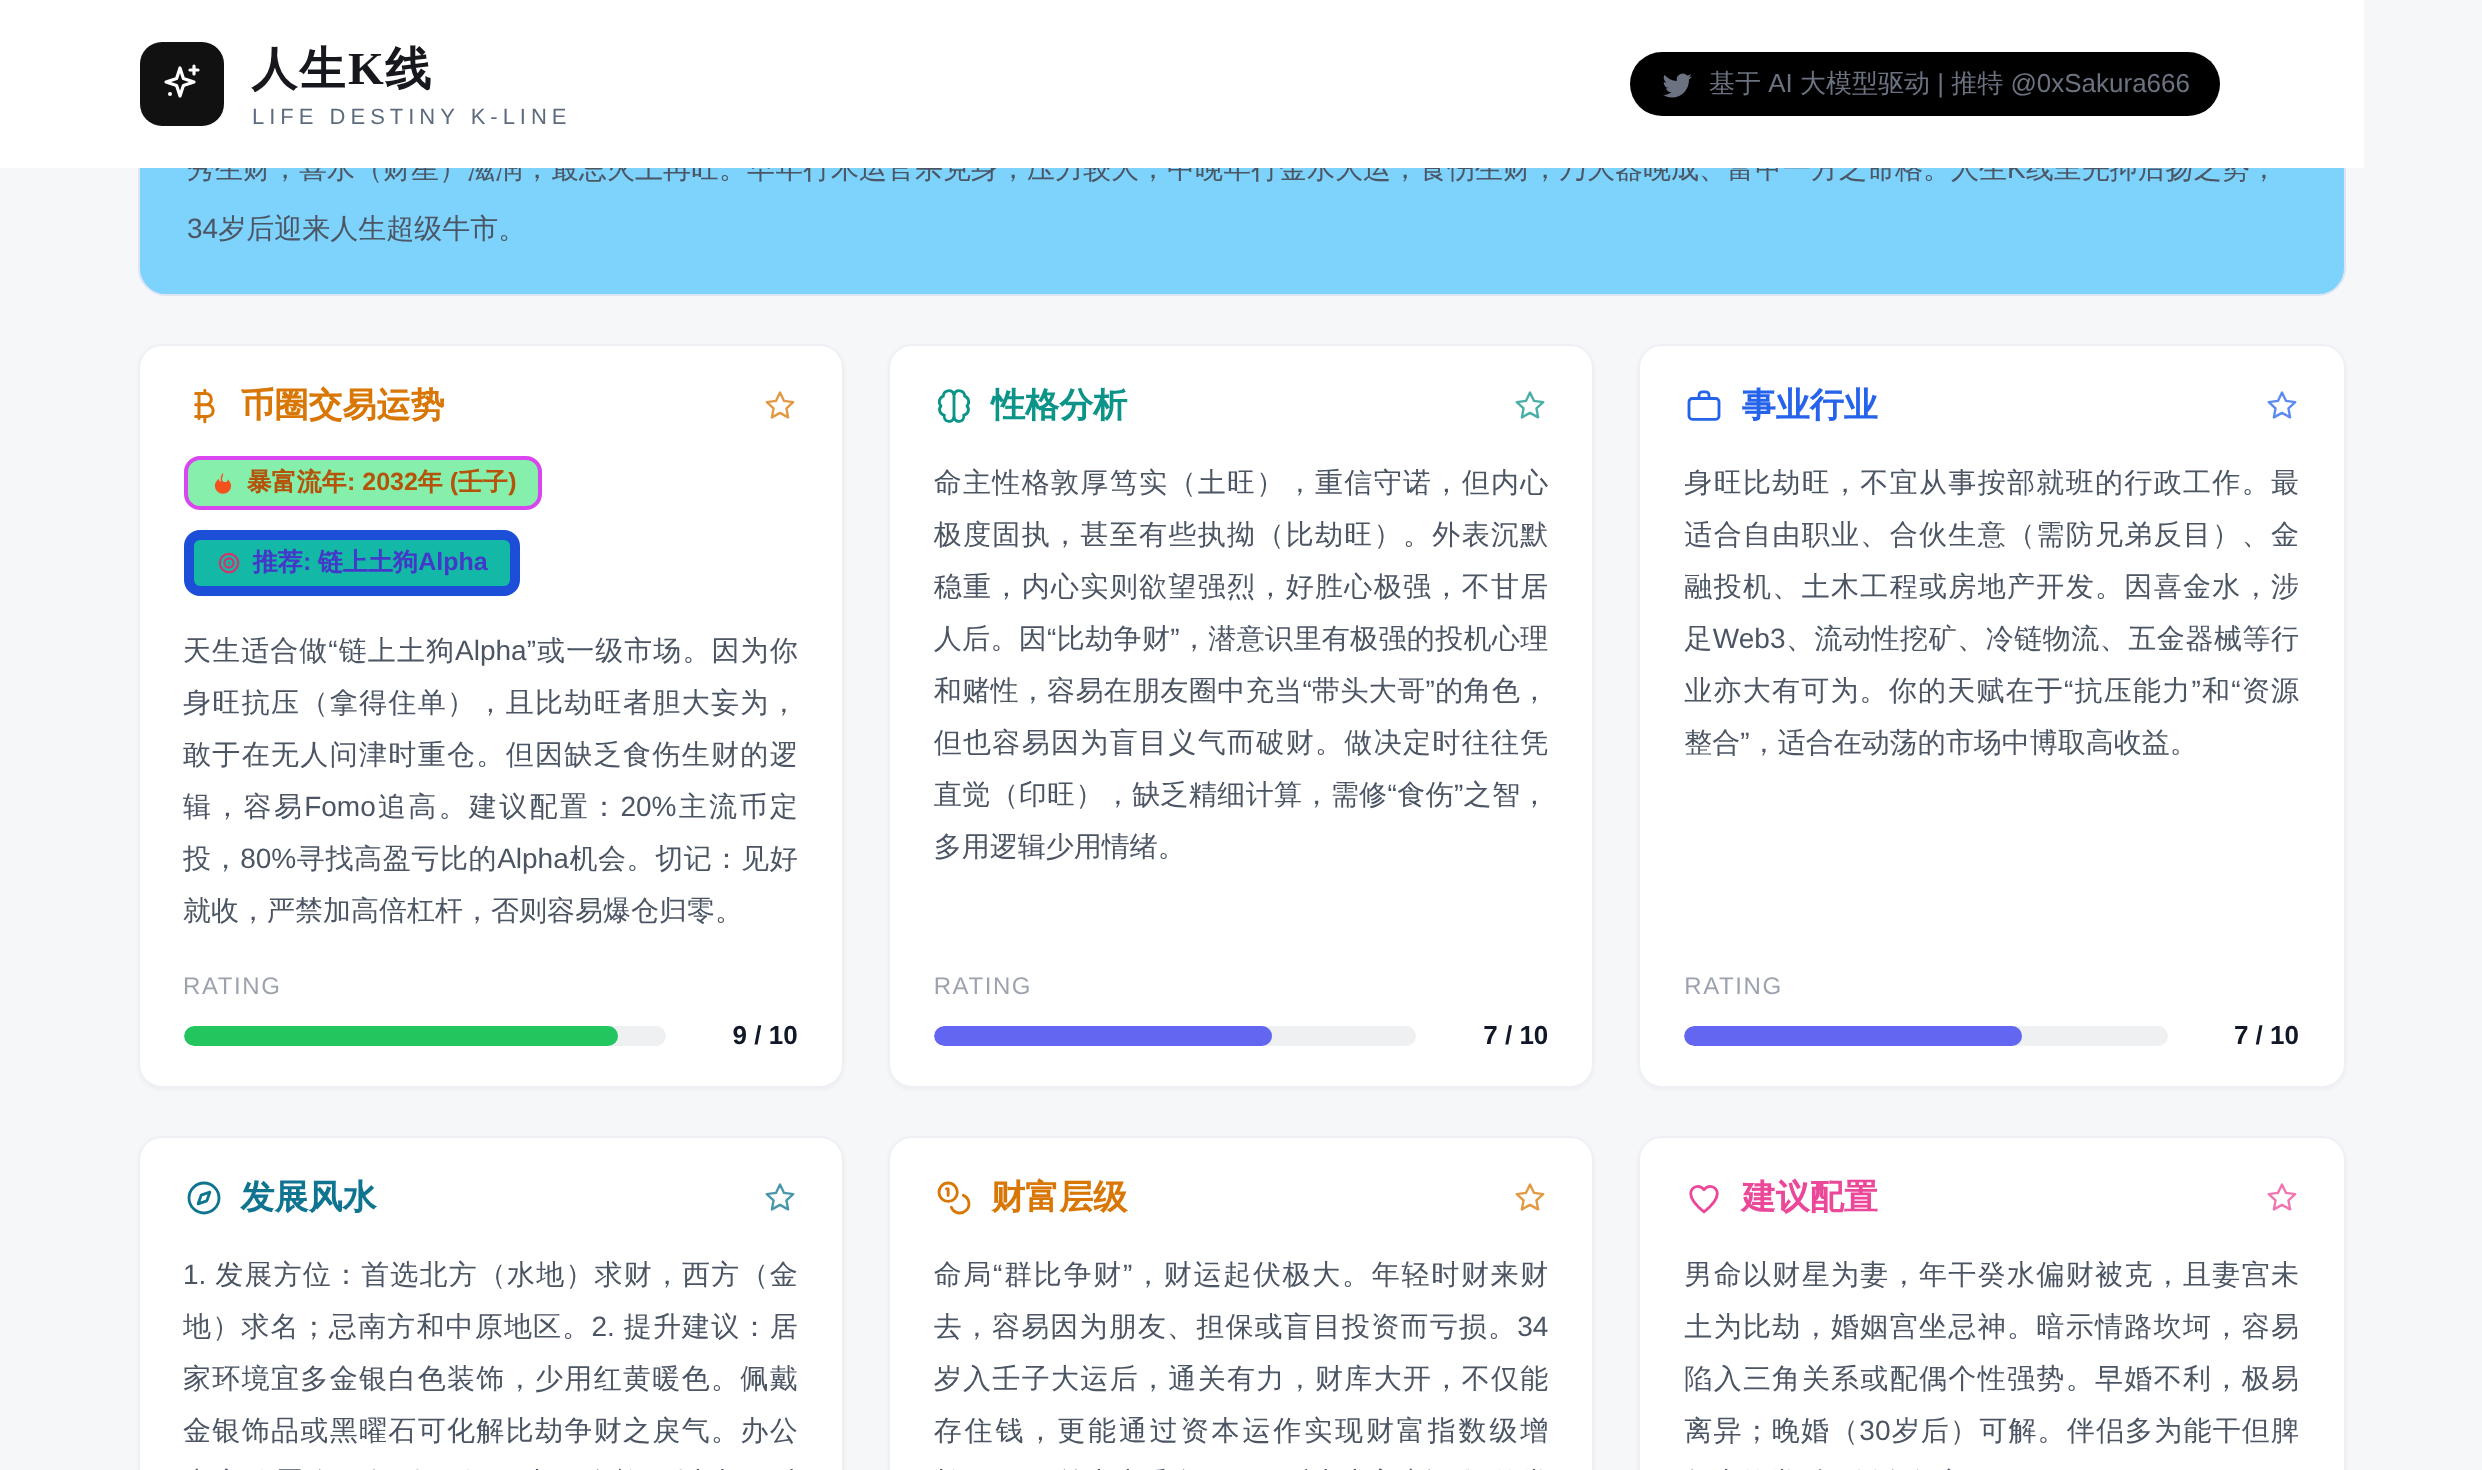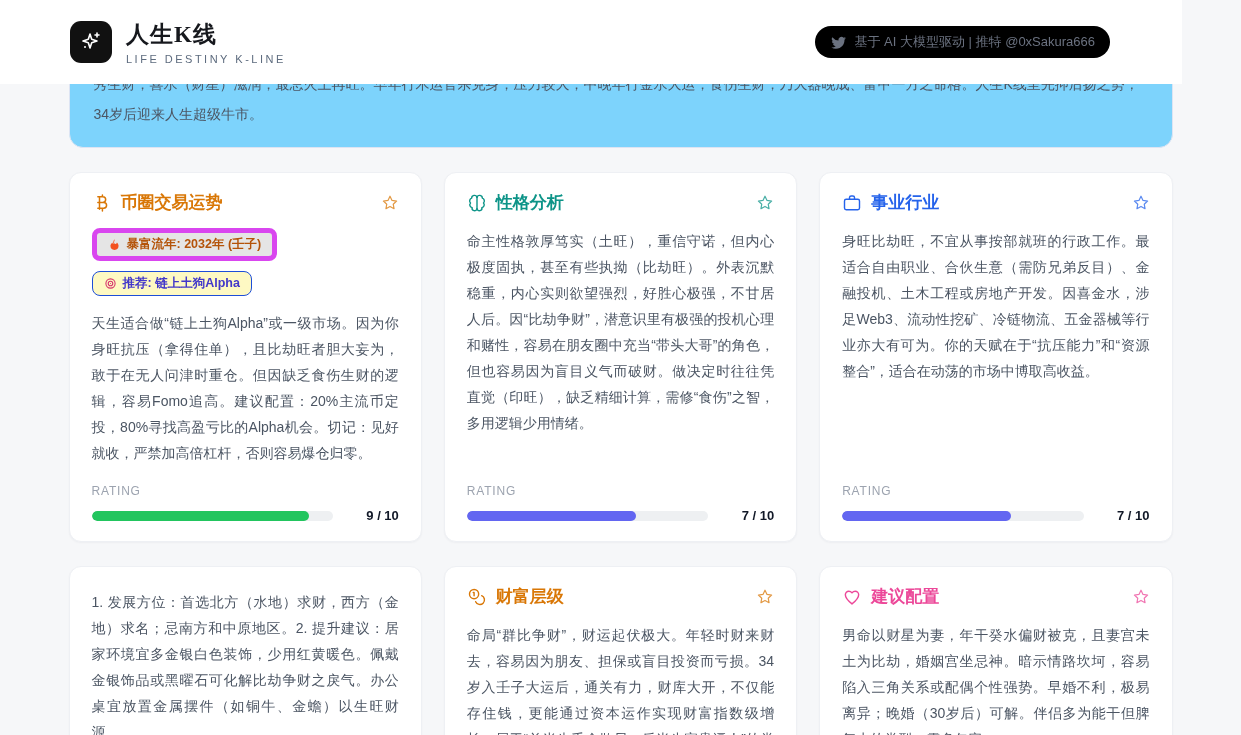--- a/index.html
+++ b/index.html
@@ -26,22 +26,22 @@
   .card { background:#ffffff; border:1px solid #eef0f4; border-radius:12px; padding:18px 22px;
     box-shadow:0 1px 2px rgba(16,24,40,.04); display:flex; flex-direction:column; }
   .card-head { display:flex; align-items:center; justify-content:space-between; margin-bottom:10px; }
   .card-title-wrap { display:flex; align-items:center; gap:9px; color:var(--accent,#333); }
   .card-title { font-family:"Liberation Serif", serif; font-size:17px; font-weight:bold; color:var(--accent,#333); }
   .star-btn { background:none; border:none; cursor:pointer; color:var(--accent,#999); opacity:.75;
     display:flex; align-items:center; padding:0; }
   .badge-row { display:flex; gap:10px; margin:4px 0 10px; flex-wrap:wrap; }
   .badge { display:inline-flex; align-items:center; gap:6px; font-size:12.5px; font-weight:bold;
     border-radius:8px; padding:5px 11px; line-height:1; }
-  .badge-gold { background:#e5e5e5; border:5px solid #d946ef; color:#b45309; }
-  .badge-indigo { background:#fef9c3; border:1px solid #1d4ed8; color:#4338ca; }
+  .badge-gold { background:#86efac; border:2px solid #d946ef; color:#b45309; }
+  .badge-indigo { background:#14b8a6; border:5px solid #1d4ed8; color:#4338ca; }
   .card-body { font-size:14px; line-height:26px; color:#4b5563; text-align:justify; margin-top:4px; }
   .rating-block { margin-top:auto; padding-top:18px; }
   .rating-label { font-size:12px; letter-spacing:.8px; color:#9ca3af; margin-bottom:10px; }
   .rating-row { display:flex; align-items:center; }
   .rating-track { flex:1; height:10px; background:#eef0f2; border-radius:5px; overflow:hidden; }
   .rating-fill { height:100%; border-radius:5px; }
   .rating-score { width:54px; text-align:right; font-size:13px; font-weight:bold; color:#111827; margin-left:12px; }
   svg { display:block; }
 </style>
 </head>
@@ -183,20 +183,36 @@
         <div class="rating-row">
           <div class="rating-track">
             <div class="rating-fill" style="width: 70%; background: rgb(99, 102, 241);"></div>
           </div>
           <div class="rating-score">7 / 10</div>
         </div>
       </div>
     </div>
 
     <div class="card" style="--accent: #0e7490;">
+      <div class="card-head">
+        <div class="card-title-wrap">
+          <span>
+            <svg width="20" height="20" viewBox="0 0 24 24" fill="none" stroke="currentColor" stroke-width="1.7" stroke-linecap="round" stroke-linejoin="round">
+              <circle cx="12" cy="12" r="9"></circle>
+              <path d="M15.5 8.5l-1.8 5.2-5.2 1.8 1.8-5.2z"></path>
+            </svg>
+          </span>
+          <span class="card-title">发展风水</span>
+        </div>
+        <button class="star-btn">
+          <svg width="18" height="18" viewBox="0 0 24 24" fill="none" stroke="currentColor" stroke-width="1.6" stroke-linejoin="round">
+            <path d="M12 3l2.7 5.6 6.1.8-4.5 4.2 1.1 6-5.4-3-5.4 3 1.1-6L3.2 9.4l6.1-.8z"></path>
+          </svg>
+        </button>
+      </div>
       <div class="card-body">1. 发展方位：首选北方（水地）求财，西方（金地）求名；忌南方和中原地区。2. 提升建议：居家环境宜多金银白色装饰，少用红黄暖色。佩戴金银饰品或黑曜石可化解比劫争财之戾气。办公桌宜放置金属摆件（如铜牛、金蟾）以生旺财源。</div>
 
     </div>
 
     <div class="card" style="--accent: #d97706;">
       <div class="card-head">
         <div class="card-title-wrap">
           <span>
             <svg width="20" height="20" viewBox="0 0 24 24" fill="none" stroke="currentColor" stroke-width="1.7" stroke-linecap="round" stroke-linejoin="round">
               <circle cx="8.5" cy="8.5" r="5.5"></circle>

